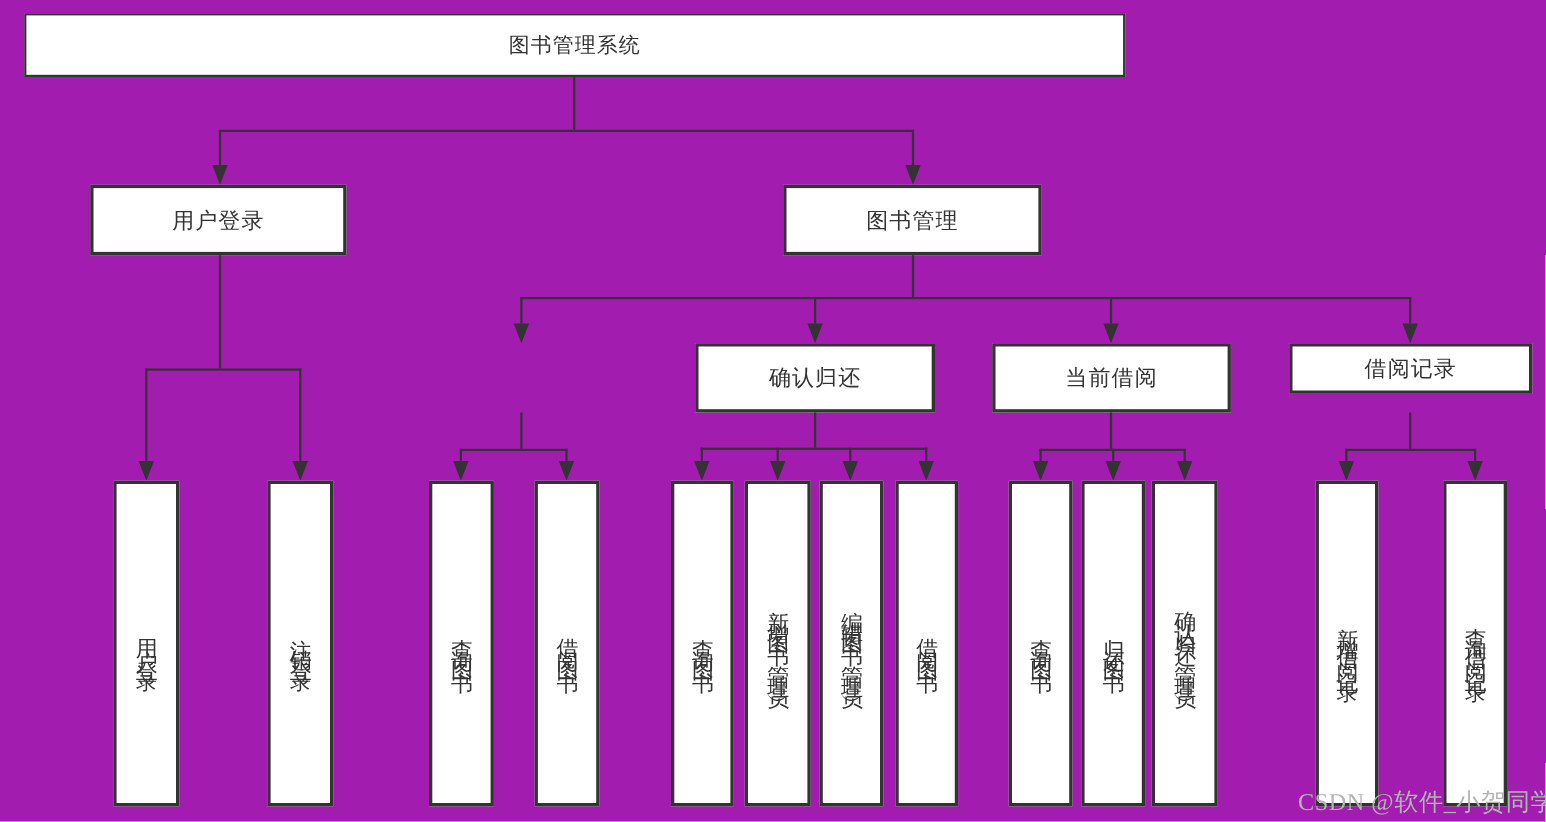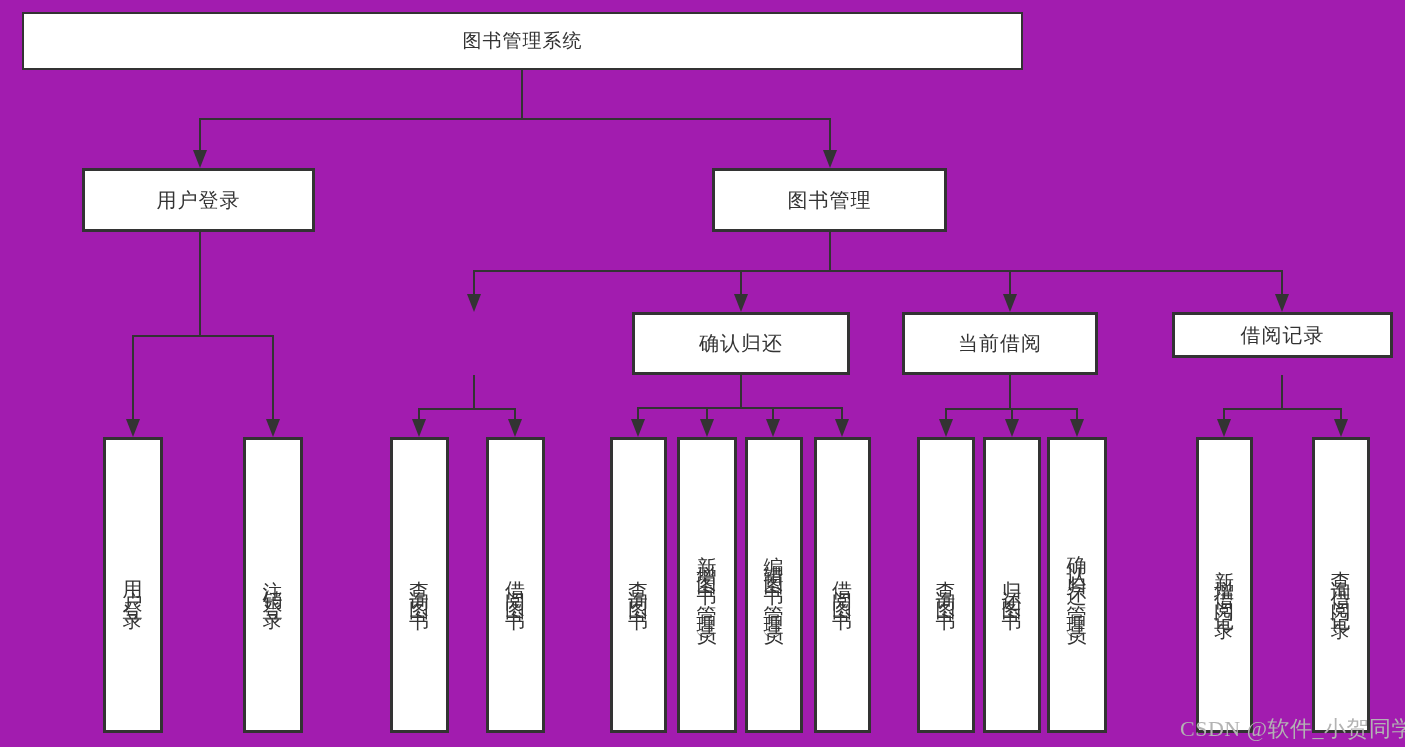--- a/index.html
+++ b/index.html
@@ -69,21 +69,21 @@
   <div class="vline" style="left:740px;top:270px;height:24px"></div>
   <div class="arrow" style="left:734px;top:294px"></div>
   <div class="vline" style="left:1009px;top:270px;height:24px"></div>
   <div class="arrow" style="left:1003px;top:294px"></div>
   <div class="vline" style="left:1281px;top:270px;height:24px"></div>
   <div class="arrow" style="left:1275px;top:294px"></div>
 
   <div class="box" style="left:632px;top:312px;width:218px;height:63px">
     <span class="htext">确认归还</span>
   </div>
-  <div class="box" style="left:902px;top:312px;width:196px;height:63px">
+  <div class="box" style="left:902px;top:312px;width:217px;height:63px">
     <span class="htext">当前借阅</span>
   </div>
   <div class="box" style="left:1172px;top:312px;width:221px;height:46px">
     <span class="htext">借阅记录</span>
   </div>
 
   <div class="vline" style="left:473px;top:375px;height:33px"></div>
   <div class="hline" style="left:418px;top:408px;width:98px"></div>
   <div class="vline" style="left:418px;top:408px;height:12px"></div>
   <div class="arrow" style="left:412px;top:419px"></div>

